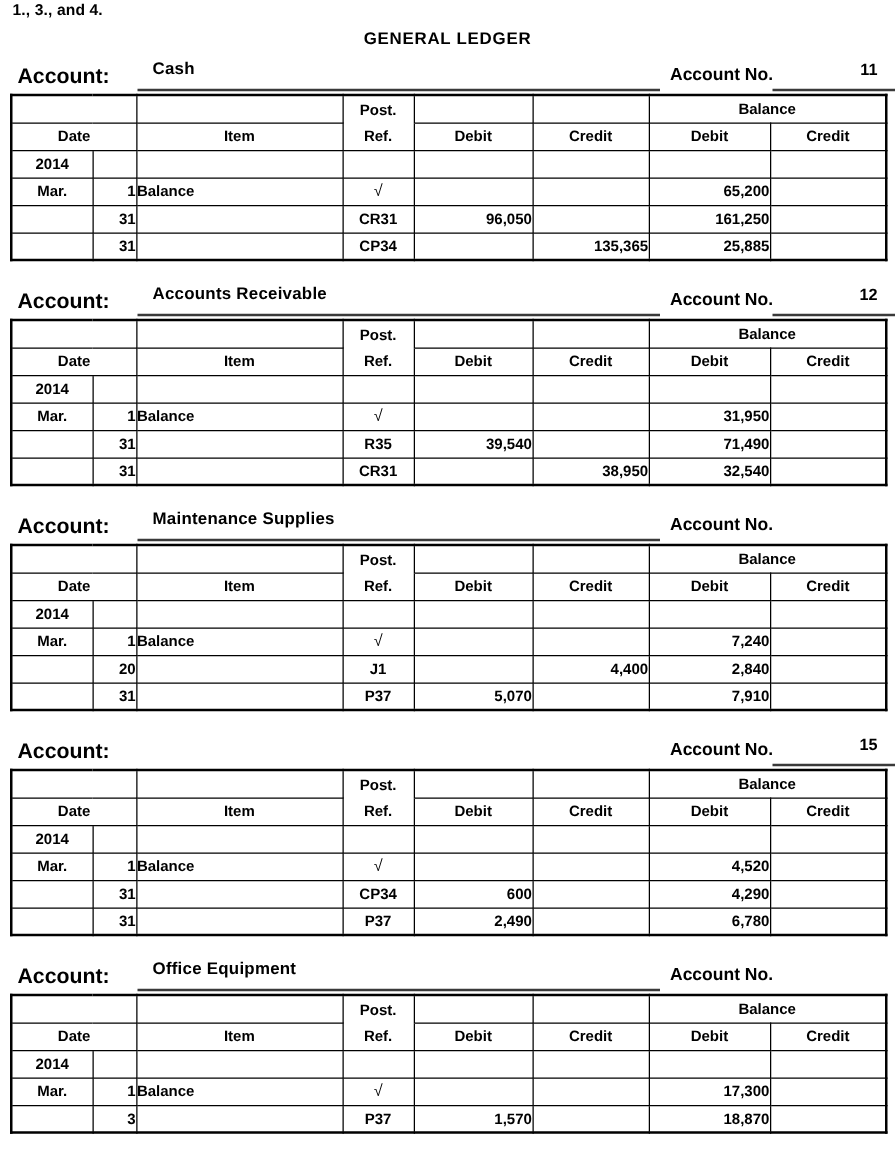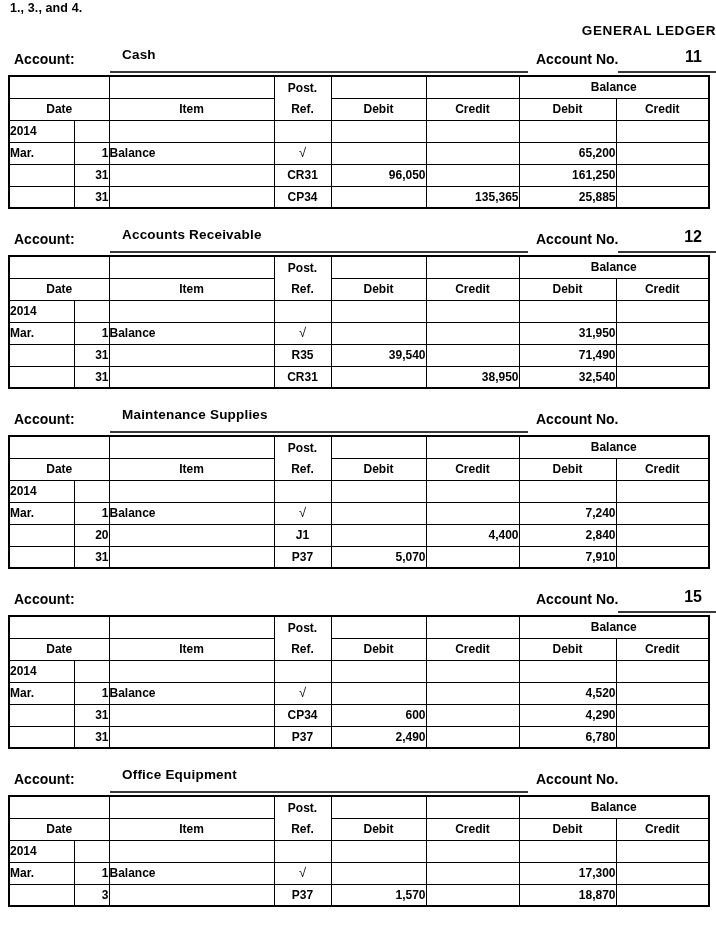--- a/index.html
+++ b/index.html
@@ -32,21 +32,21 @@
     font-weight: bold;
     letter-spacing: 0.1px;
   }
 
   
   .doc-title {
     position: absolute;
     left: 0;
     right: 0;
     top: 23px;
-    text-align: right;
+    text-align: center;
     font-size: 13.5px;
     font-weight: bold;
     letter-spacing: 0.6px;
   }
 
   
   .ledger-block {
     position: absolute;
     left: 0;
     width: 716px;
@@ -55,21 +55,21 @@
   
   .acct-head {
     position: relative;
     height: 30px;
     width: 716px;
   }
   .acct-label {
     position: absolute;
     left: 14px;
     top: 6px;
-    font-size: 14px;
+    font-size: 17px;
     font-weight: bold;
   }
   .acct-name-wrap {
     position: absolute;
     left: 110px;
     top: 0px;
     width: 418px;
     height: 26px;
     border-bottom: 2.5px solid #3a3a3a;
   }
@@ -95,21 +95,21 @@
     left: 618px;
     top: 0px;
     width: 98px;
     height: 26px;
     border-bottom: 2.5px solid #3a3a3a;
   }
   .acct-no {
     position: absolute;
     right: 14px;
     top: 3px;
-    font-size: 16px;
+    font-size: 13px;
     font-weight: bold;
   }
 
   
   table.ledger {
     border-collapse: collapse;
     table-layout: fixed;
     width: 700px;
     margin-left: 8px;
     border: 2px solid #000;
@@ -139,21 +139,21 @@
   col.c-credit{ width: 93px; }
   col.c-bdeb  { width: 97px; }
   col.c-bcre  { width: 93px; }
 
   th.hdr-blank { border-bottom: none; }
   th.hdr-date {
     border-top: none;
     vertical-align: middle;
   }
 
-  td.month { padding-left: 6px; text-align: left; }
+  td.month { padding-left: 6px; text-align: center; }
   td.day   { padding-right: 6px; text-align: right; }
   td.item  { padding-left: 8px; text-align: left; }
   td.pref  { text-align: center; }
   td.amt   { padding-right: 9px; text-align: right; }
   td.empty { }
 
   .checkmark {
     font-size: 13px;
     font-weight: normal;
     line-height: 1;

